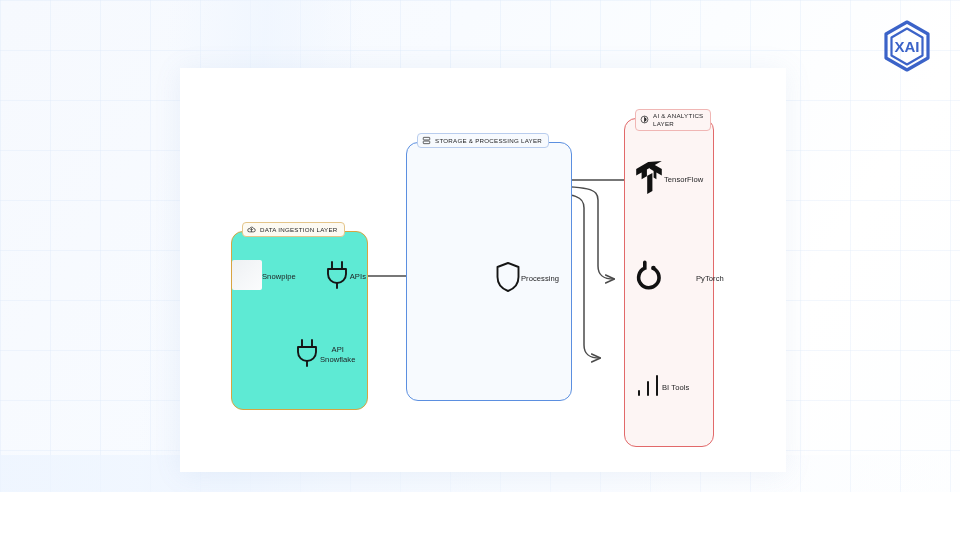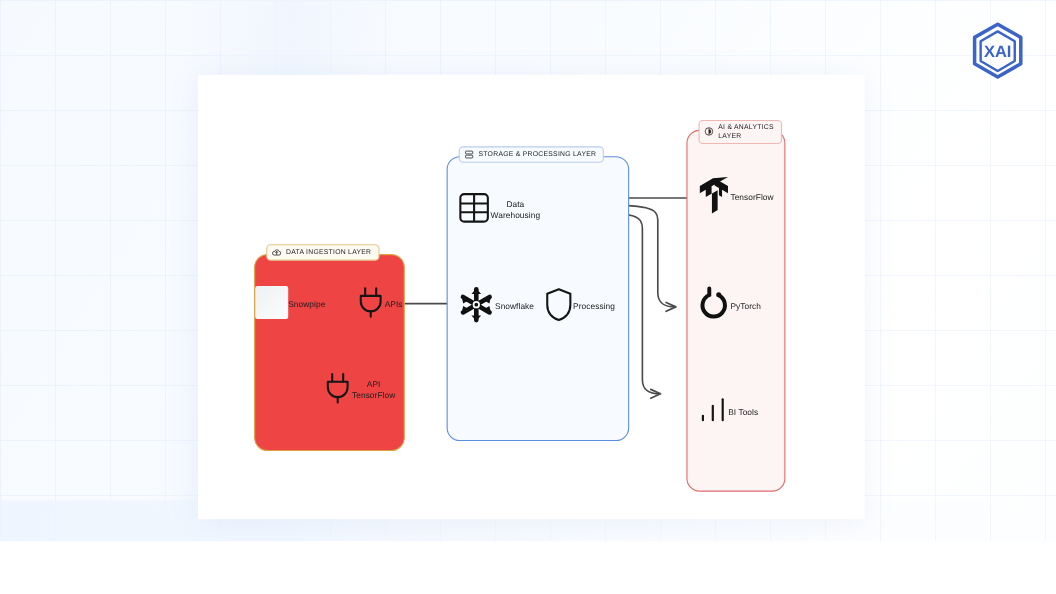--- a/index.html
+++ b/index.html
@@ -78,21 +78,21 @@
     color: #1d1d1f;
     white-space: pre-line;
     font-weight: 400;
   }
   .layer-badge .bicon { flex: none; display:block; }
 
   
   #layer-ingestion {
     left: 51px; top: 163px; width: 137px; height: 179px;
     border-color: #d8a441;
-    background: #ef4444;
+    background: #5eead4;
   }
   #layer-ingestion .layer-badge { border-color: #e4c58a; background: #fdfaf2; }
 
   
   #layer-storage {
     left: 226px; top: 74px; width: 166px; height: 259px;
     border-color: #5b8fe0;
     background: #f7fafe;
   }
   #layer-storage .layer-badge { border-color: #b9cdee; background: #f7fafe; }
@@ -212,71 +212,37 @@
           <div class="glyph">
             <svg width="26" height="30" viewBox="0 0 26 30">
               <g fill="none" stroke="#151515" stroke-width="1.9" stroke-linecap="round" stroke-linejoin="round">
                 <path d="M8,2 L8,9 M18,2 L18,9"></path>
                 <path d="M4,9 L22,9 L22,14 A9,9 0 0 1 4,14 Z"></path>
                 <path d="M13,23 L13,28"></path>
               </g>
             </svg>
           </div>
           <div class="label">API
-TensorFlow</div>
+Snowflake</div>
         </div>
       </div>
 
       <div class="layer" id="layer-storage">
         <div class="layer-badge">
           <svg class="bicon" width="9" height="9" viewBox="0 0 16 16">
             <g fill="none" stroke="#2b2b2b" stroke-width="1.3">
               <rect x="2.2" y="2.4" width="11.6" height="4.6" rx="1.1"></rect>
               <rect x="2.2" y="9" width="11.6" height="4.6" rx="1.1"></rect>
             </g>
           </svg>
           <span>STORAGE &amp; PROCESSING LAYER</span>
         </div>
 
-        <div class="node" style="left:45px; top:27px;">
-          <div class="glyph">
-            <svg width="30" height="30" viewBox="0 0 30 30">
-              <g fill="none" stroke="#151515" stroke-width="1.9" stroke-linejoin="round">
-                <rect x="2.5" y="2.5" width="25" height="25" rx="3.5"></rect>
-                <path d="M15,2.5 L15,27.5 M2.5,11 L27.5,11 M2.5,19 L27.5,19"></path>
-              </g>
-            </svg>
-          </div>
-          <div class="label">Data
-Warehousing</div>
-        </div>
-
-
-        <div class="node" style="left:45px; top:115px;">
-          <div class="glyph">
-            <svg width="34" height="34" viewBox="0 0 34 34">
-              <g stroke="#111111" stroke-width="4.2" stroke-linecap="round">
-                <path d="M17,3 L17,31"></path>
-                <path d="M4.9,10 L29.1,24"></path>
-                <path d="M4.9,24 L29.1,10"></path>
-              </g>
-              <g fill="#111111">
-                <path d="M17,2.2 L12.6,7.2 L21.4,7.2 Z"></path>
-                <path d="M17,31.8 L12.6,26.8 L21.4,26.8 Z"></path>
-                <path d="M3.6,9.4 L5.1,15.8 L10.7,12.6 Z"></path>
-                <path d="M30.4,24.6 L28.9,18.2 L23.3,21.4 Z"></path>
-                <path d="M3.6,24.6 L10.7,21.4 L5.1,18.2 Z"></path>
-                <path d="M30.4,9.4 L23.3,12.6 L28.9,15.8 Z"></path>
-              </g>
-              <circle cx="17" cy="17" r="3.3" fill="#ffffff"></circle>
-              <circle cx="17" cy="17" r="1.7" fill="#111111"></circle>
-            </svg>
-          </div>
-          <div class="label">Snowflake</div>
-        </div>
+
+
 
         <div class="node" style="left:124px; top:115px;">
           <div class="glyph">
             <svg width="26" height="32" viewBox="0 0 26 32">
               <path d="M13,2 L23.5,6 L23.5,16 C23.5,23.5 18.4,28 13,30 C7.6,28 2.5,23.5 2.5,16 L2.5,6 Z" fill="none" stroke="#151515" stroke-width="1.9" stroke-linejoin="round"></path>
             </svg>
           </div>
           <div class="label">Processing</div>
         </div>
 
@@ -298,31 +264,31 @@
             <svg width="30" height="34" viewBox="0 0 30 34">
               <g fill="#111111">
                 <path d="M14.2,1 L2.2,8 L2.2,14.6 L7.6,11.5 L7.6,18.2 L13.2,15 L13.2,33 L18.4,30 L18.4,11.9 L12.9,15.1 L12.9,8.4 L27.8,0 L14.2,1 Z"></path>
                 <path d="M15.6,1 L27.8,8 L27.8,14.6 L22.4,11.5 L22.4,18.2 L19.6,16.6 L19.6,9.9 L15.6,7.6 Z"></path>
               </g>
             </svg>
           </div>
           <div class="label">TensorFlow</div>
         </div>
 
-        <div class="node" style="left:45px; top:139px;">
+        <div class="node" style="left:45px; top:139px;gap:32px;">
           <div class="glyph">
             <svg width="30" height="34" viewBox="0 0 30 34">
               <path d="M19.5,8.5 A10.2,10.2 0 1 1 10.8,8.2 L10.8,2.2" fill="none" stroke="#111111" stroke-width="3.6" stroke-linecap="round"></path>
               <circle cx="19.4" cy="8.0" r="2.3" fill="#111111"></circle>
             </svg>
           </div>
           <div class="label">PyTorch</div>
         </div>
 
-        <div class="node" style="left:45px; top:235px;align-items:center;">
+        <div class="node" style="left:45px; top:248px;align-items:center;">
           <div class="glyph">
             <svg width="28" height="30" viewBox="0 0 28 30">
               <g stroke="#151515" stroke-width="2.0" stroke-linecap="round">
                 <path d="M5,24 L5,20"></path>
                 <path d="M14,24 L14,11"></path>
                 <path d="M23,24 L23,5"></path>
               </g>
             </svg>
           </div>
           <div class="label">BI Tools</div>

